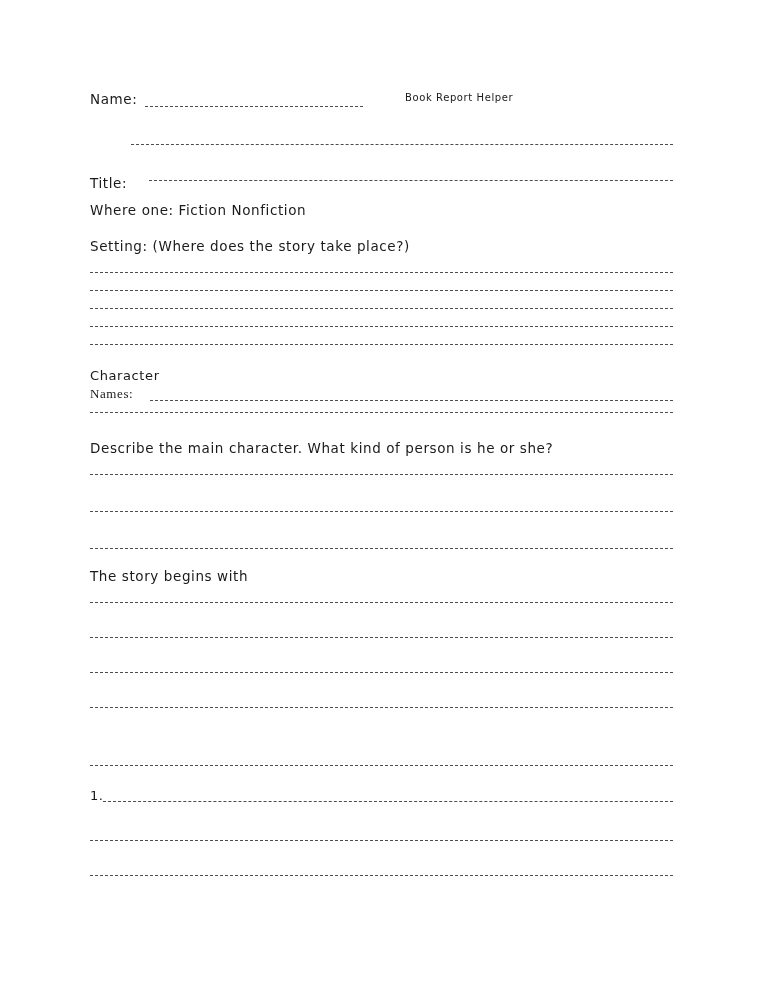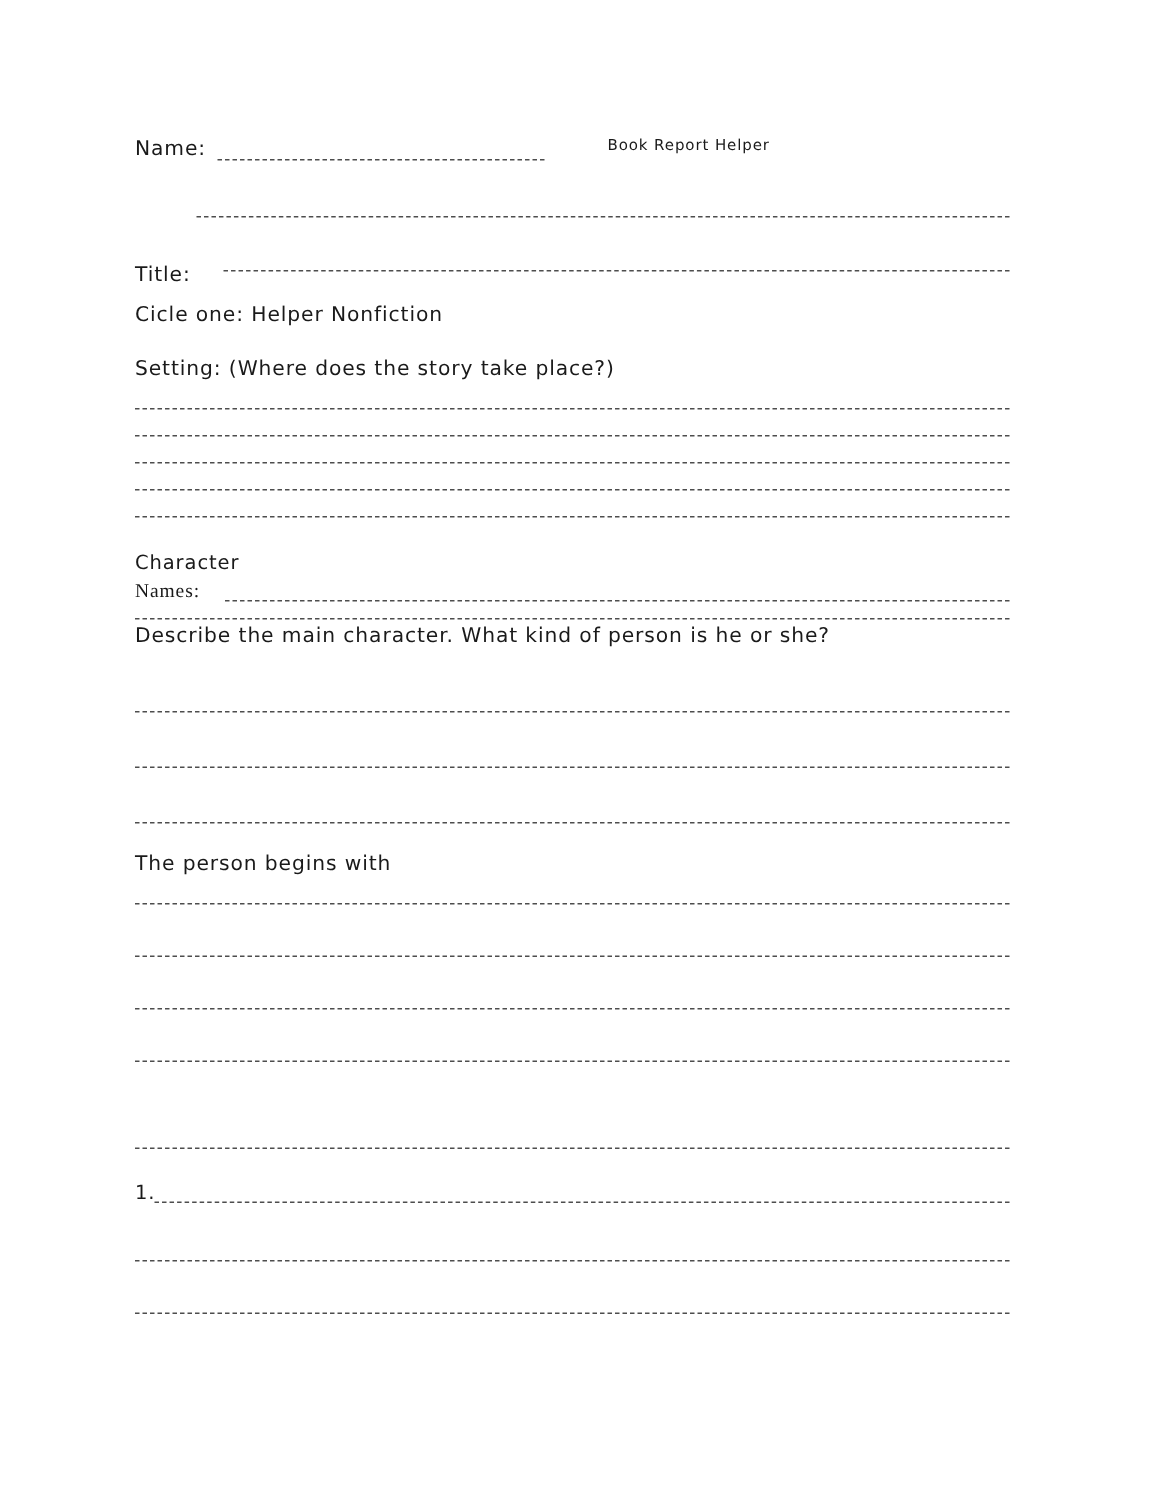--- a/index.html
+++ b/index.html
@@ -82,40 +82,40 @@
 
   <div class="title-inline">Book Report Helper</div>
 
   <div class="row" style="top:131px;margin-top:46px;">
     <span class="label">Title:</span>
   </div>
   <div class="fill" style="left:131px; top:144px; width:542px;"></div>
 
   <div class="fill" style="left:149px; top:180px; width:524px;"></div>
 
-  <div class="row" style="top:204px;">Cicle one:  Helper  Nonfiction</div>
+  <div class="row" style="top:204px;">Where one:  Fiction  Nonfiction</div>
 
   <div class="row" style="top:240px;">Setting: (Where does the story take place?)</div>
   <div class="rule" style="left:90px; top:272px; width:583px;"></div>
   <div class="rule" style="left:90px; top:290px; width:583px;"></div>
   <div class="rule" style="left:90px; top:308px; width:583px;"></div>
   <div class="rule" style="left:90px; top:326px; width:583px;"></div>
   <div class="rule" style="left:90px; top:344px; width:583px;"></div>
 
   <div class="stack-label" style="top:369px;">Character</div>
   <div class="stack-label" style="top:387px;font-family:Liberation Serif, serif;">Names:</div>
   <div class="fill" style="left:150px; top:400px; width:523px;"></div>
   <div class="rule" style="left:90px; top:412px; width:583px;"></div>
 
-  <div class="row" style="top:418px;">Describe the main character.  What kind of person is he or she?</div>
+  <div class="row" style="top:442px;">Describe the main character.  What kind of person is he or she?</div>
   <div class="rule" style="left:90px; top:474px; width:583px;"></div>
   <div class="rule" style="left:90px; top:511px; width:583px;"></div>
   <div class="rule" style="left:90px; top:548px; width:583px;"></div>
 
-  <div class="row" style="top:570px;">The person begins with</div>
+  <div class="row" style="top:570px;">The story begins with</div>
   <div class="rule" style="left:90px; top:602px; width:583px;"></div>
   <div class="rule" style="left:90px; top:637px; width:583px;"></div>
   <div class="rule" style="left:90px; top:672px; width:583px;"></div>
   <div class="rule" style="left:90px; top:707px; width:583px;"></div>
 
   <div class="rule" style="left:90px; top:765px; width:583px;"></div>
 
   <div class="stack-label" style="top:789px;">1.</div>
   <div class="fill" style="left:103px; top:801px; width:570px;"></div>
 

